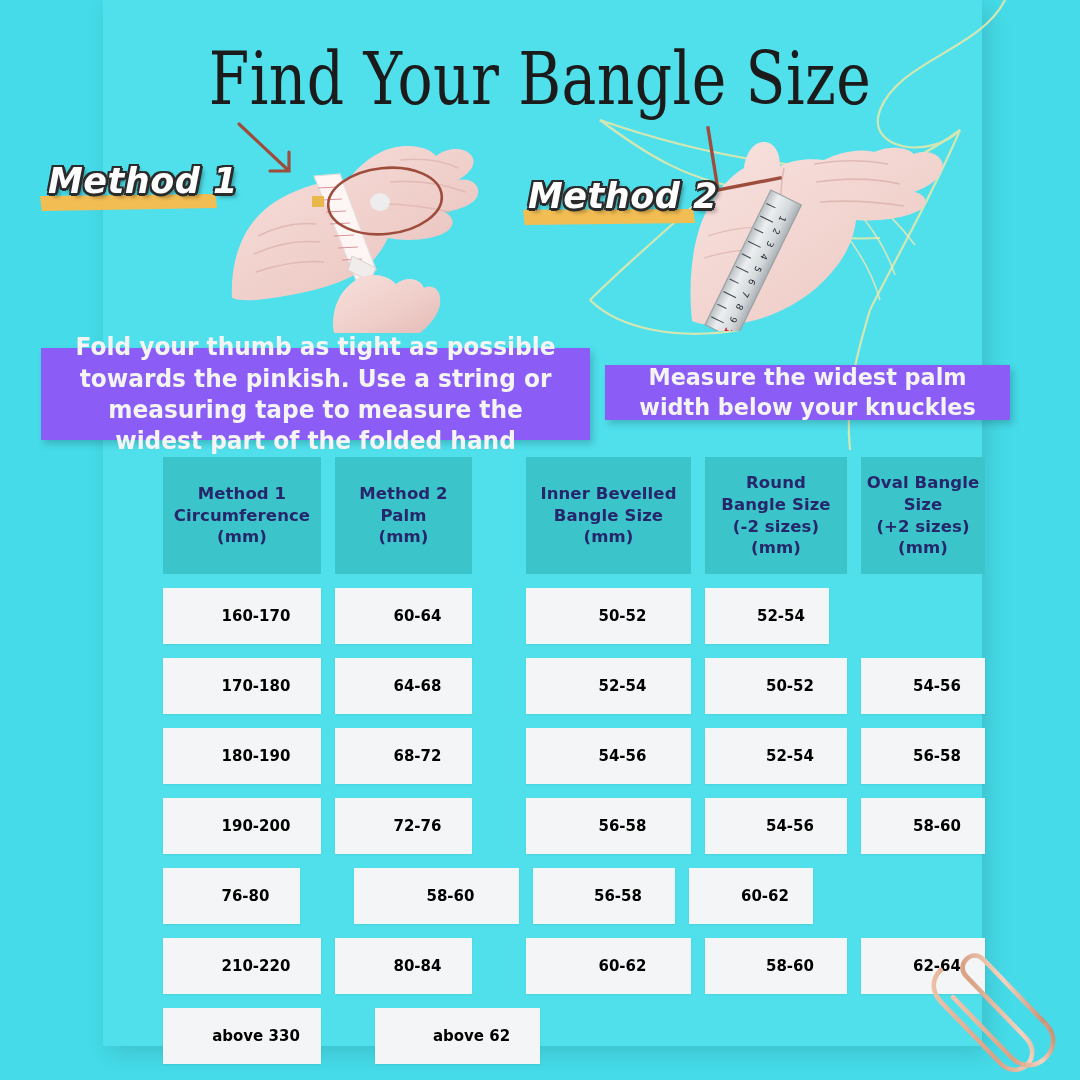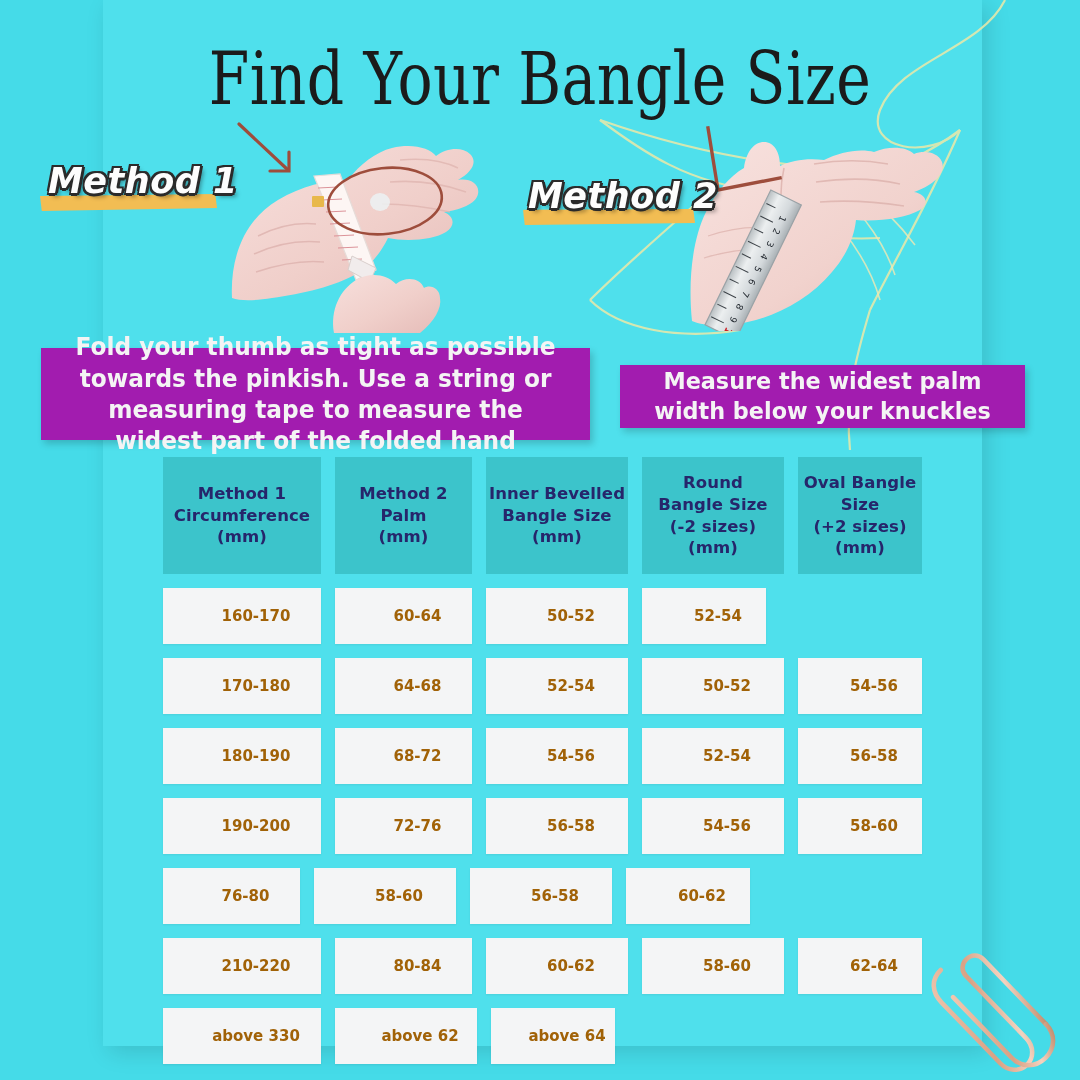--- a/index.html
+++ b/index.html
@@ -85,41 +85,40 @@
   #m2-label { left: 528px; top: 176px; }
   #m2-hl    { left: 523px; top: 209px; width: 172px; height: 16px;
               clip-path: polygon(0 5%, 99% 0, 100% 88%, 1% 100%); }
 
   
   .photo { position: absolute; z-index: 3; }
 
   
   .blackbox {
     position: absolute;
-    background: #a21caf;
+    background: #8b5cf6;
     color: #f4f4f4;
     font-family: "DejaVu Sans", sans-serif;
     font-weight: bold;
     text-align: center;
     z-index: 7;
     box-shadow: 3px 4px 7px rgba(0,0,0,0.18);
     display: flex;
     align-items: center;
     justify-content: center;
   }
   #box1 {
     left: 41px; top: 348px; width: 549px; height: 92px;
     font-size: 24.5px; line-height: 1.28;
     padding: 0 14px;
   }
   #box2 {
-    left: 605px; top: 365px; width: 405px; height: 63px;
+    left: 605px; top: 365px; width: 405px; height: 55px;
     font-size: 23.5px; line-height: 1.27;
     padding: 16px 12px;
-    margin-left: 15px;
   }
   .blackbox span { transform: scaleX(0.95); display: inline-block; }
 
   
   .table {
     position: absolute;
     left: 163px;
     top: 457px;
     width: 758px;
     z-index: 4;
@@ -138,30 +137,30 @@
   .tcell {
     flex: 0 0 auto;
     display: flex;
     align-items: center;
     justify-content: center;
     text-align: center;
     font-family: "DejaVu Sans", sans-serif;
   }
   .tbody .tcell {
     background: #f4f5f6;
-    color: #a16207;
+    color: #000000;
     height: 56px;
     font-size: 15px;
     font-weight: bold;
     box-shadow: 0 1px 2px rgba(0,0,0,0.07);
     padding-left: 28px;
   }
   .c0 { width: 158px; }
   .c1 { width: 137px; }
-  .c2 { width: 142px; }
+  .c2 { width: 165px; margin-left: 40px; }
   .c3 { width: 142px; }
   .c4 { width: 124px; align-items: center; }
 
   
   #paperclip { position: absolute; right: -6px; bottom: -10px; z-index: 8; }
 </style>
 </head>
 <body>
 
 <div id="root">
@@ -385,21 +384,20 @@
         <div class="trow tbody">
           <div class="tcell c0">210-220</div>
           <div class="tcell c1">80-84</div>
           <div class="tcell c2">60-62</div>
           <div class="tcell c3">58-60</div>
           <div class="tcell c4">62-64</div>
         </div>
         <div class="trow tbody">
           <div class="tcell c0">above 330</div>
           <div class="tcell c2">above 62</div>
-          <div class="tcell c4">above 64</div>
         </div>
       </div>
   </div>
 
   <svg id="paperclip" width="170" height="170" viewBox="0 0 170 170" xmlns="http://www.w3.org/2000/svg">
     <defs>
       <linearGradient id="clipg" x1="0" y1="0" x2="1" y2="1">
         <stop offset="0%" stop-color="#f0c6ae"></stop>
         <stop offset="40%" stop-color="#d9a184"></stop>
         <stop offset="70%" stop-color="#f3d3c0"></stop>

